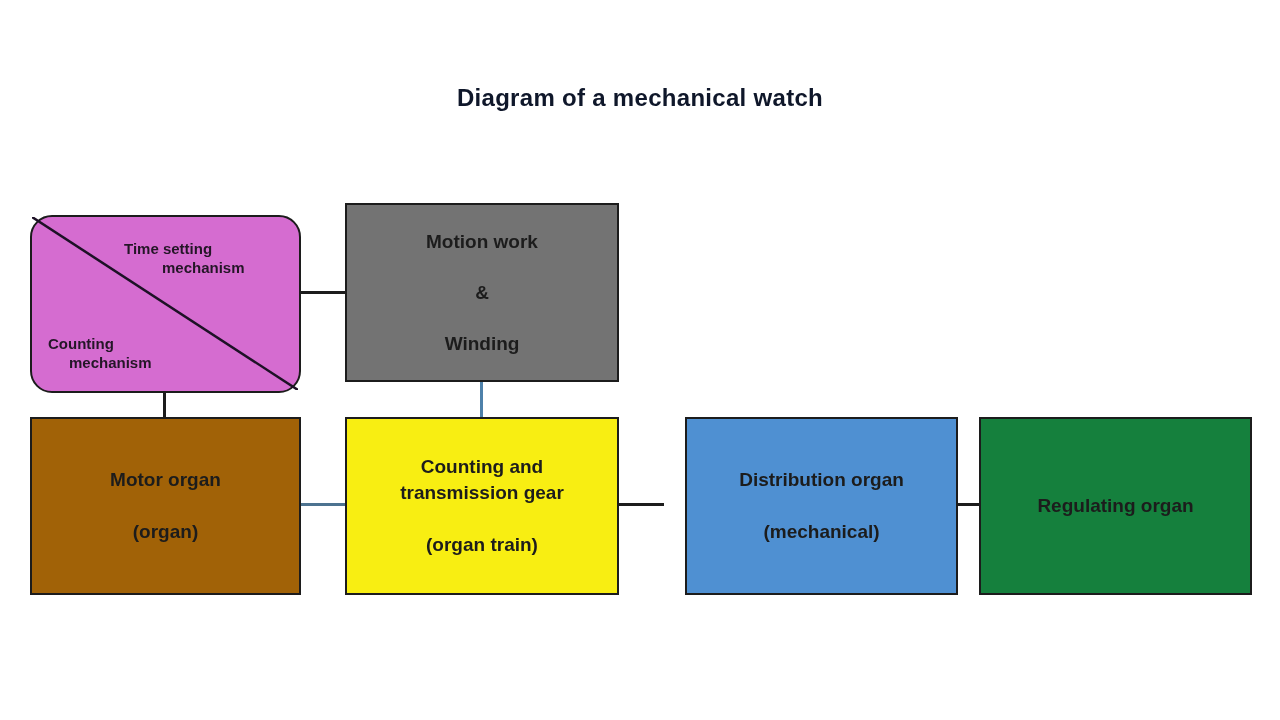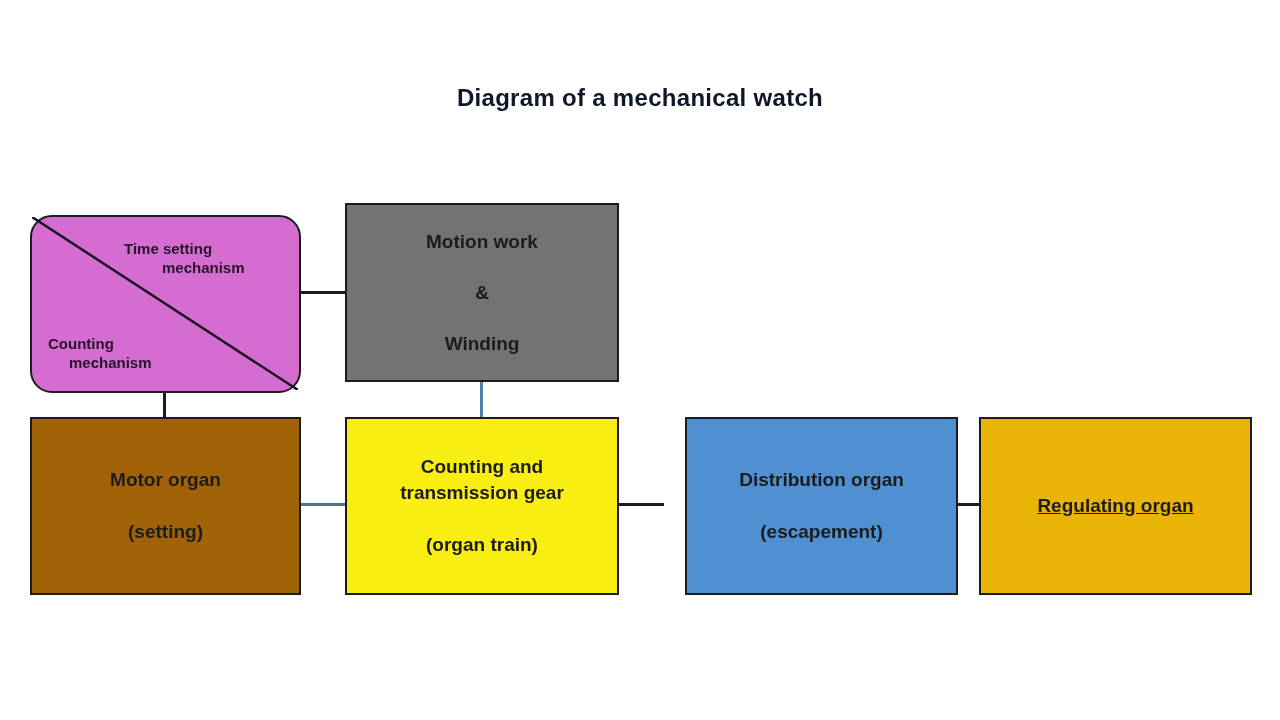--- a/index.html
+++ b/index.html
@@ -99,30 +99,30 @@
   </div>
 
   <div class="box motion-box" style="background-color: #737373;">
     <div>Motion work</div>
     <div>&amp;</div>
     <div>Winding</div>
   </div>
 
   <div class="box motor-box" style="background-color: #a16207;">
     <div>Motor organ</div>
-    <div>(setting)</div>
+    <div>(organ)</div>
   </div>
 
   <div class="box counting-box" style="background-color: rgb(248, 238, 18);">
     <div class="wrap-narrow">Counting and transmission gear</div>
     <div>(organ train)</div>
   </div>
 
   <div class="box distribution-box" style="background-color: rgb(79, 144, 210);">
     <div>Distribution organ</div>
-    <div>(escapement)</div>
+    <div>(mechanical)</div>
   </div>
 
-  <div class="box regulating-box" style="background-color: #eab308; text-decoration: underline;">
+  <div class="box regulating-box" style="background-color: #15803d;">
     <div>Regulating organ</div>
   </div>
 
 </div>
 
 </body></html>

